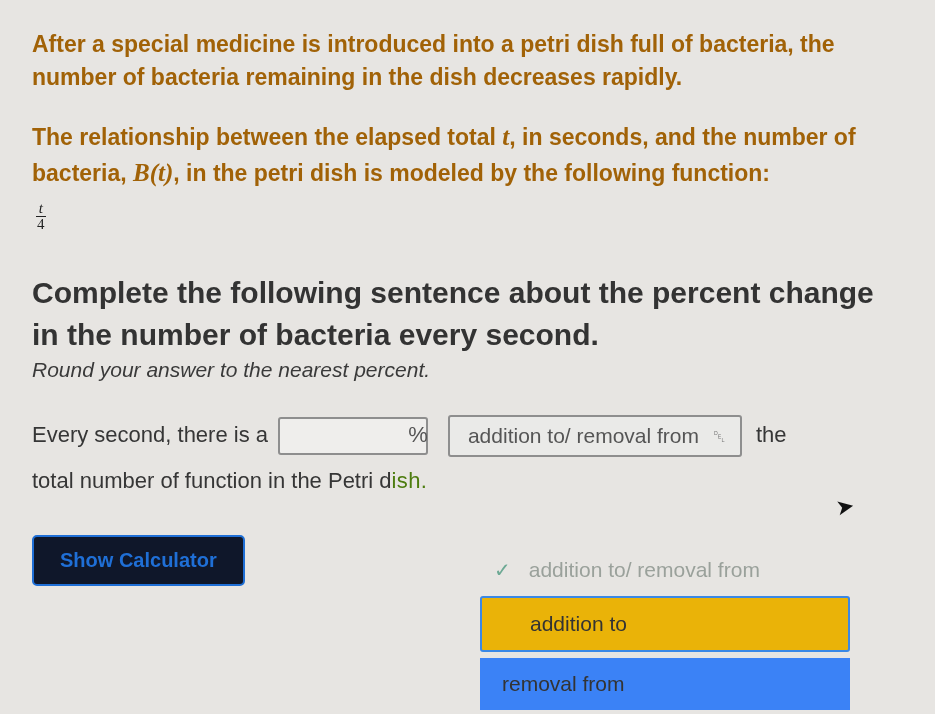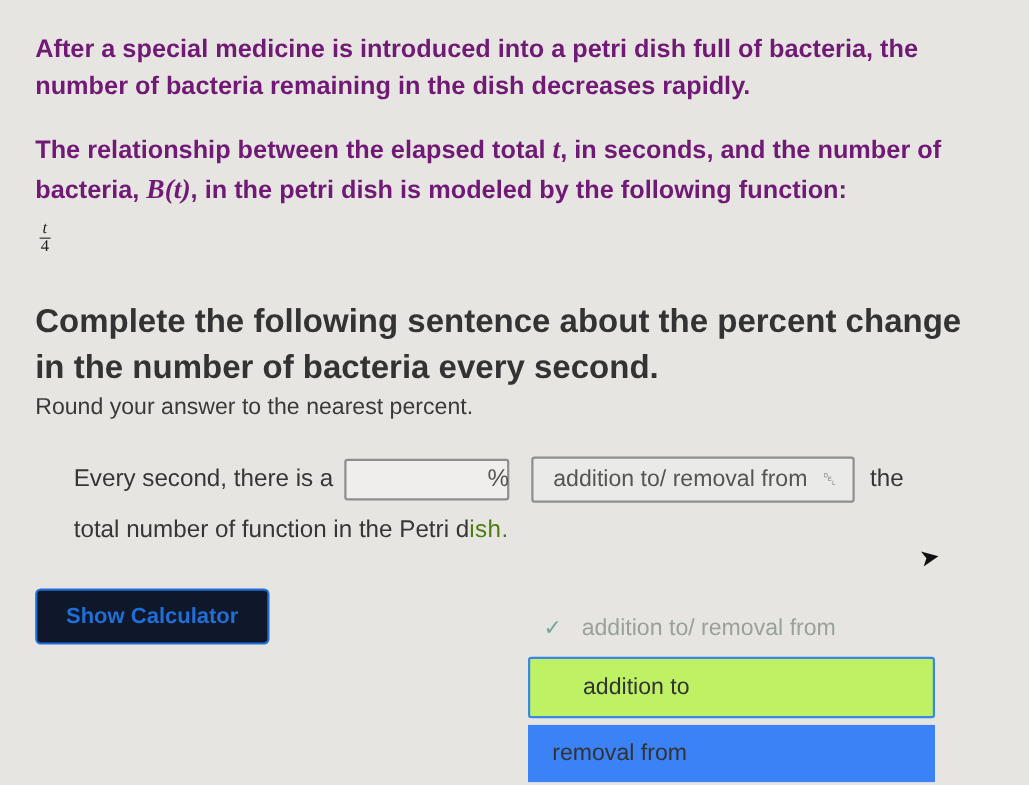--- a/index.html
+++ b/index.html
@@ -10,21 +10,21 @@
     font-family: -apple-system, BlinkMacSystemFont, "Segoe UI", Arial, sans-serif;
     color: #2b2b2b;
     padding: 28px 32px 20px 32px;
     position: relative;
     overflow: hidden;
   }
   .para {
     font-size: 23px;
     line-height: 1.45;
     font-weight: 600;
-    color: #701a75;
+    color: #a16207;
     margin-bottom: 24px;
   }
   .formula {
     font-family: "Times New Roman", Georgia, serif;
     font-size: 28px;
     color: #222;
     margin: 14px 0 26px 0;
     display: flex;
     align-items: flex-start;
   }
@@ -42,30 +42,30 @@
   .formula .exp .num { border-bottom: 1px solid #222; padding: 0 3px; font-style: italic; }
   .formula .exp .den { padding: 0 3px; }
   .instr {
     font-size: 30px;
     font-weight: 600;
     line-height: 1.4;
     color: #333;
   }
   .instr-italic {
     font-size: 21px;
+    font-style: italic;
     font-weight: 400;
     color: #3a3a3a;
     margin-top: 2px;
     margin-bottom: 30px;
   }
   .fill-row {
     font-size: 22px;
     color: #363636;
     line-height: 2.1;
-    margin-left: 35px;
   }
   .pct-input {
     display: inline-block;
     vertical-align: middle;
     width: 150px;
     height: 38px;
     border: 2px solid #8e8e8e;
     background: #efeeec;
     border-radius: 3px;
     font-size: 20px;
@@ -134,21 +134,21 @@
   }
   .dd-item {
     padding: 14px 22px;
     font-size: 21px;
     color: #333;
     background: #3b82f6;
   }
   .dd-item.highlight {
     border: 2px solid #3a88e6;
     border-radius: 3px;
-    background: #bef264;
+    background: #eab308;
     margin-bottom: 6px;
     padding-left: 48px;
   }
   .cursor {
     position: absolute;
     left: 836px;
     top: 494px;
     font-size: 22px;
     color: #111;
     transform: rotate(-10deg);

